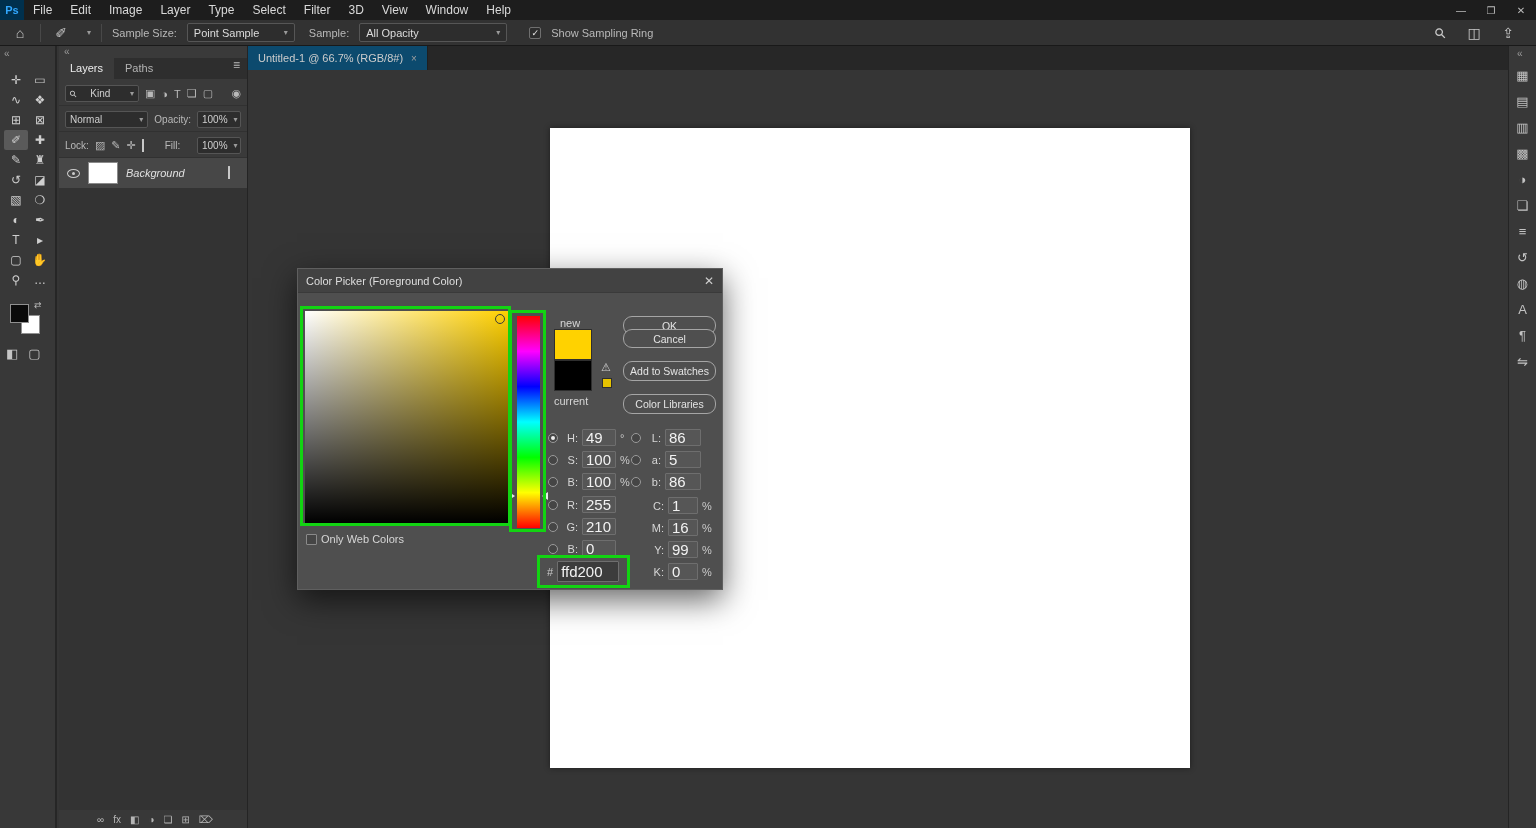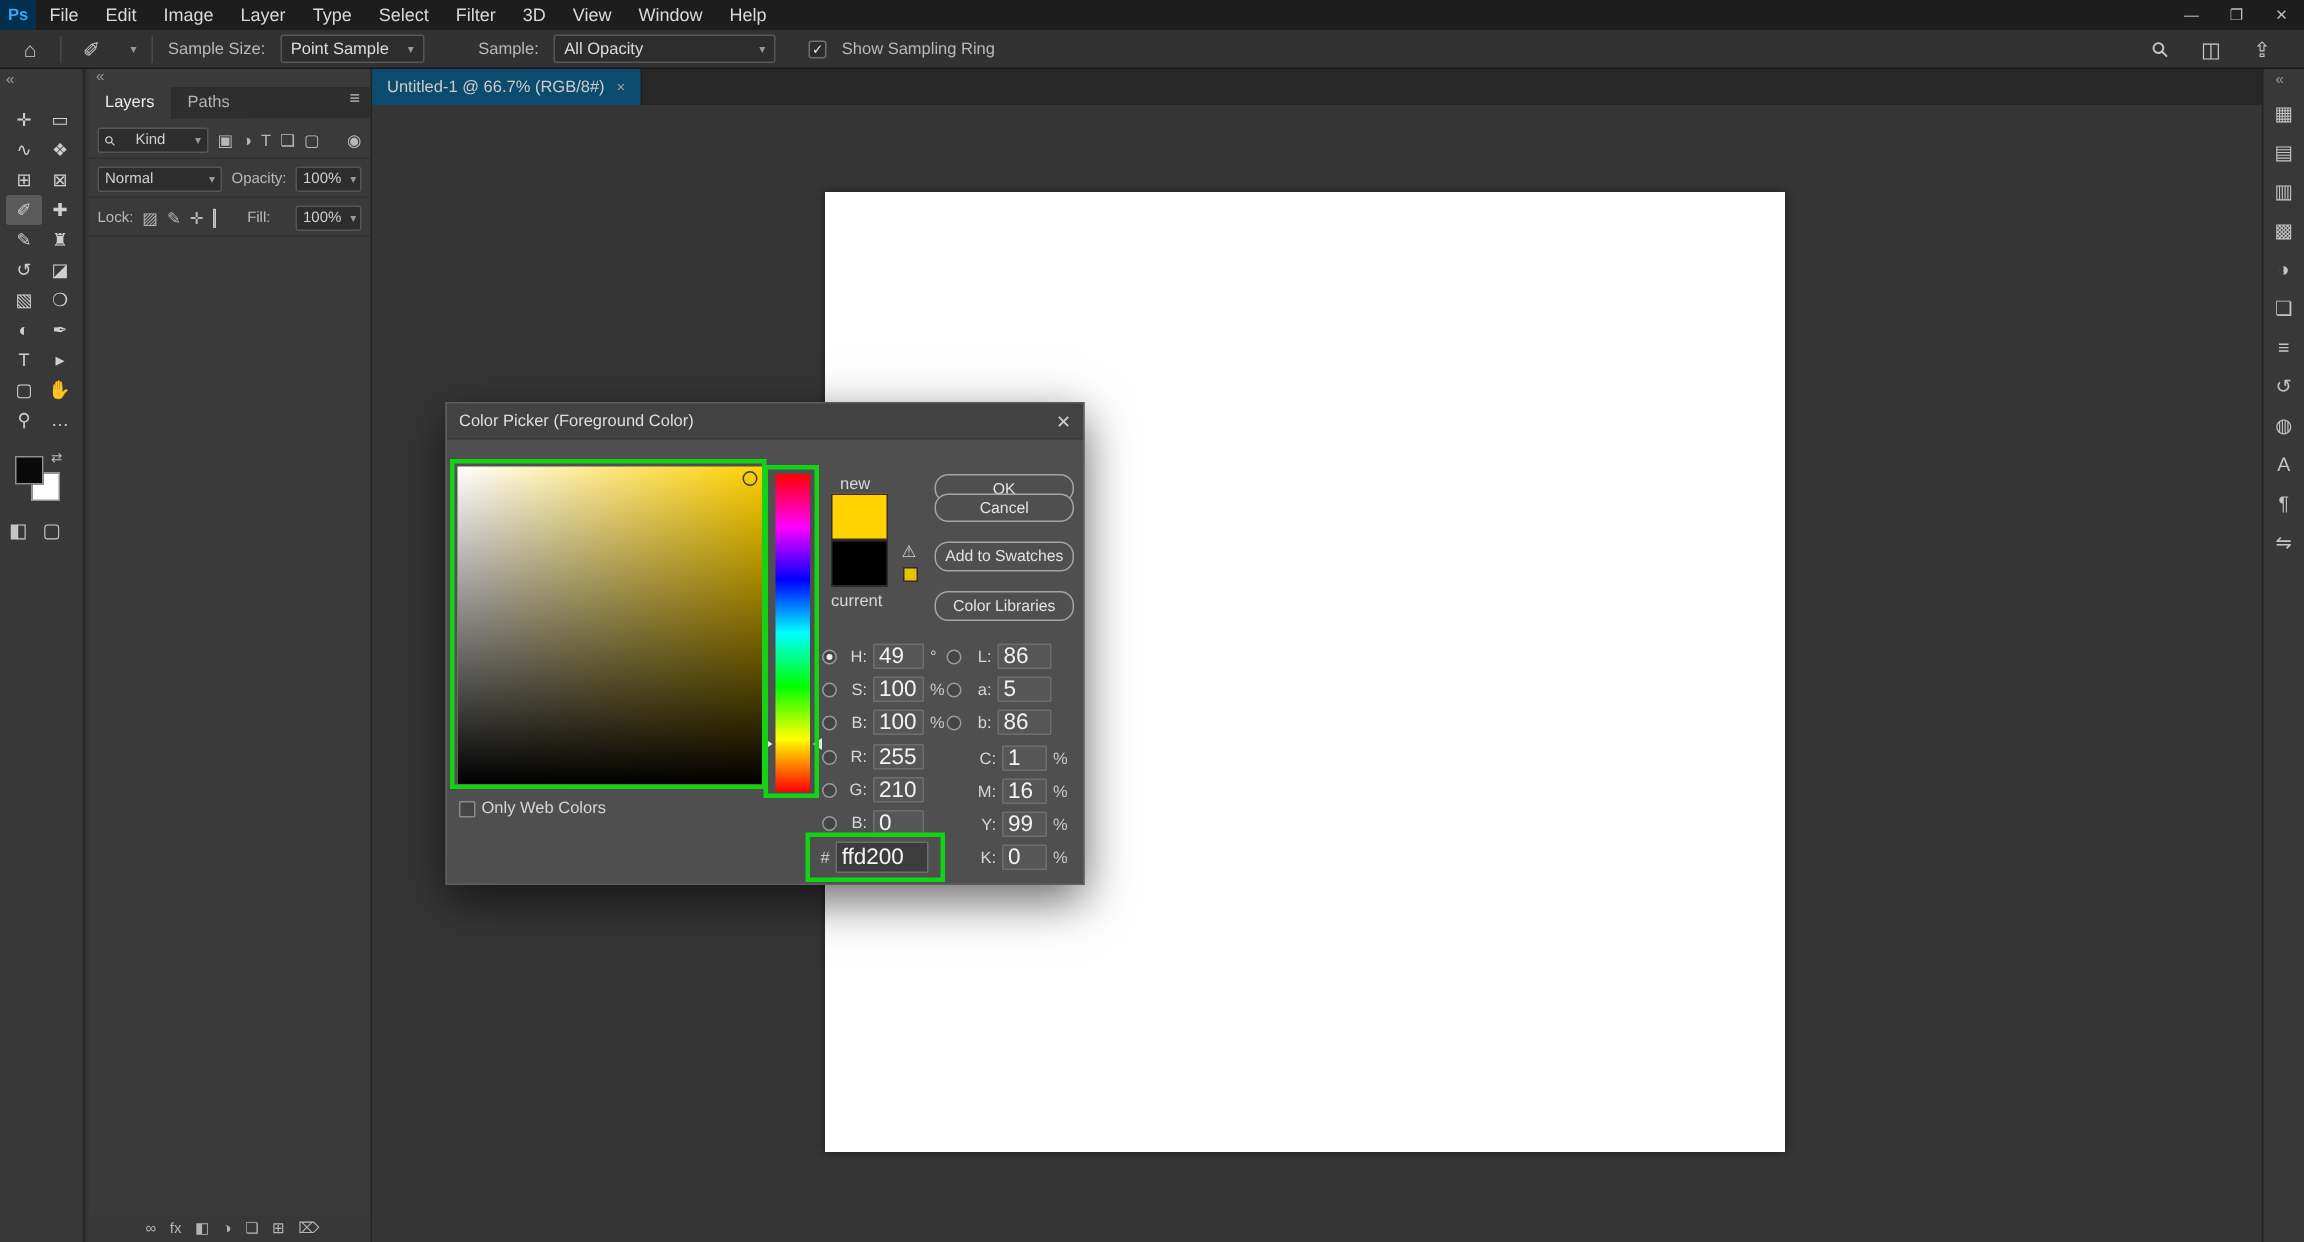--- a/index.html
+++ b/index.html
@@ -120,25 +120,25 @@
   </div>
 </div>
 
 <div class="optionsbar abs">
   <span class="ob-icon">⌂</span>
   <div class="ob-sep"></div>
   <span class="ob-icon">✐</span>
   <span class="caret">▾</span>
   <div class="ob-sep"></div>
   <span class="ob-label">Sample Size:</span>
-  <div class="dd" style="width:96px">
+  <div class="dd" style="width:108px">
     <span>Point Sample</span>
     <span class="caret">▾</span>
   </div>
-  <span class="ob-label" style="margin-left:26px">Sample:</span>
+  <span class="ob-label" style="margin-left:4px">Sample:</span>
   <div class="dd" style="width:148px">
     <span>All Opacity</span>
     <span class="caret">▾</span>
   </div>
   <span class="cb" style="margin-left:12px">✓</span>
   <span class="ob-label">Show Sampling Ring</span>
   <div class="ob-right">
     <span class="ob-icon" style="transform:rotate(-45deg)">⚲</span>
     <span class="ob-icon">◫</span>
     <span class="ob-icon">⇪</span>
@@ -218,20 +218,28 @@
     <span class="lp-ic">▨</span>
     <span class="lp-ic">✎</span>
     <span class="lp-ic">✛</span>
     <span class="lockbox" style="margin-left:0"><span class="lock-shackle"></span><span class="lock-body"></span></span>
     <span class="ob-label" style="font-size:10px;margin-left:6px">Fill:</span>
     <div class="mini-box" style="width:44px;margin-left:auto">
       <span>100%</span>
       <span class="caret">▾</span>
     </div>
   </div>
+  <div class="layers-list abs">
+    <div class="layer-row abs">
+      <span class="eye"></span>
+      <span class="thumb"></span>
+      <span class="layer-name">Background</span>
+      <span class="lockbox"><span class="lock-shackle"></span><span class="lock-body"></span></span>
+    </div>
+  </div>
   <div class="lp-footer abs">
     <span>∞</span>
     <span>fx</span>
     <span>◧</span>
     <span>◑</span>
     <span>❏</span>
     <span>⊞</span>
     <span>⌦</span>
   </div>
 </div>

